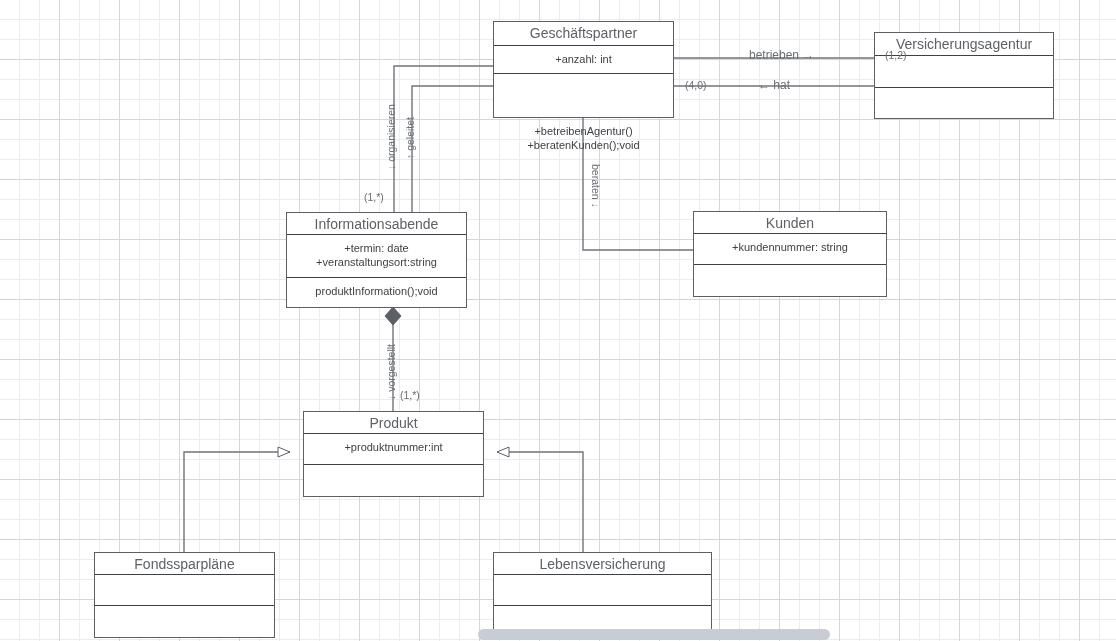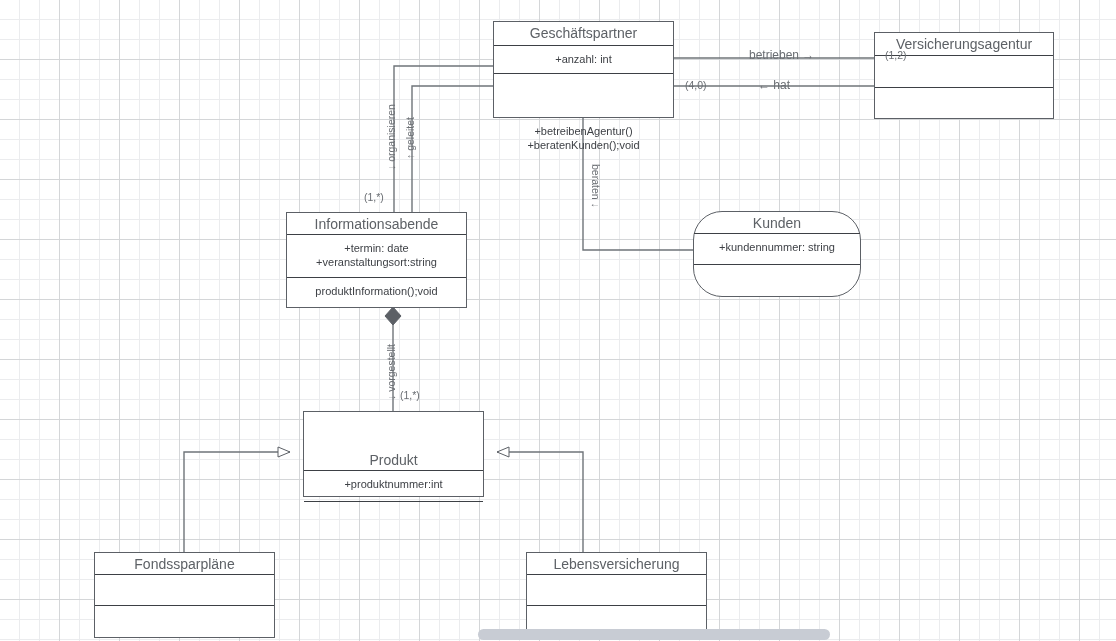--- a/index.html
+++ b/index.html
@@ -167,39 +167,39 @@
     <div class="uml-ops" style="height:30px;"></div>
   </div>
 
   <div class="uml-class" style="left:286px; top:212px; width:181px; height:96px;">
     <div class="uml-name" style="height:22px;">Informationsabende</div>
     <div class="uml-attrs" style="height:43px;">+termin: date
 +veranstaltungsort:string</div>
     <div class="uml-ops" style="height:29px;">produktInformation();void</div>
   </div>
 
-  <div class="uml-class" style="left:693px; top:211px; width:168px; height:86px;border-radius:29px;">
+  <div class="uml-class" style="left:693px; top:211px; width:194px; height:86px;">
     <div class="uml-name" style="height:22px;">Kunden</div>
     <div class="uml-attrs" style="height:31px;">+kundennummer: string</div>
     <div class="uml-ops" style="height:31px;"></div>
   </div>
 
   <div class="uml-class" style="left:303px; top:411px; width:181px; height:86px;">
-    <div class="uml-name" style="height:22px;margin-top:37px;">Produkt</div>
+    <div class="uml-name" style="height:22px;">Produkt</div>
     <div class="uml-attrs" style="height:31px;">+produktnummer:int</div>
     <div class="uml-ops" style="height:31px;"></div>
   </div>
 
   <div class="uml-class" style="left:94px; top:552px; width:181px; height:86px;">
     <div class="uml-name" style="height:22px;">Fondssparpläne</div>
     <div class="uml-attrs" style="height:31px;"></div>
     <div class="uml-ops" style="height:31px;"></div>
   </div>
 
-  <div class="uml-class" style="left:493px; top:552px; width:181px; height:86px;margin-left:33px;">
+  <div class="uml-class" style="left:493px; top:552px; width:219px; height:86px;">
     <div class="uml-name" style="height:22px;">Lebensversicherung</div>
     <div class="uml-attrs" style="height:31px;"></div>
     <div class="uml-ops" style="height:31px;"></div>
   </div>
 
   <div class="edge-label" style="left:749px; top:49px;">betrieben  →</div>
   <div class="mult" style="left:885px; top:49px;">(1,2)</div>
 
   <div class="edge-label" style="left:758px; top:79px;">←  hat</div>
   <div class="mult" style="left:685px; top:79px;">(4,0)</div>

